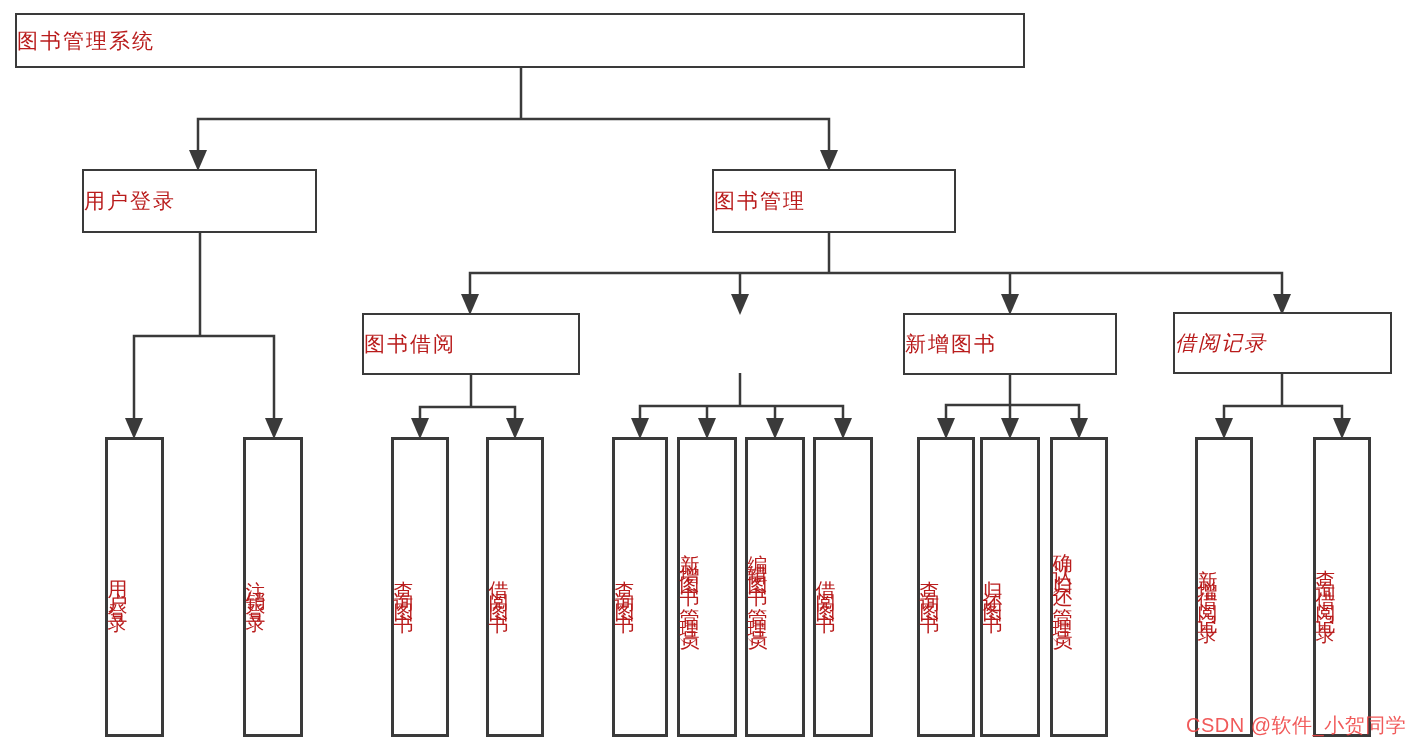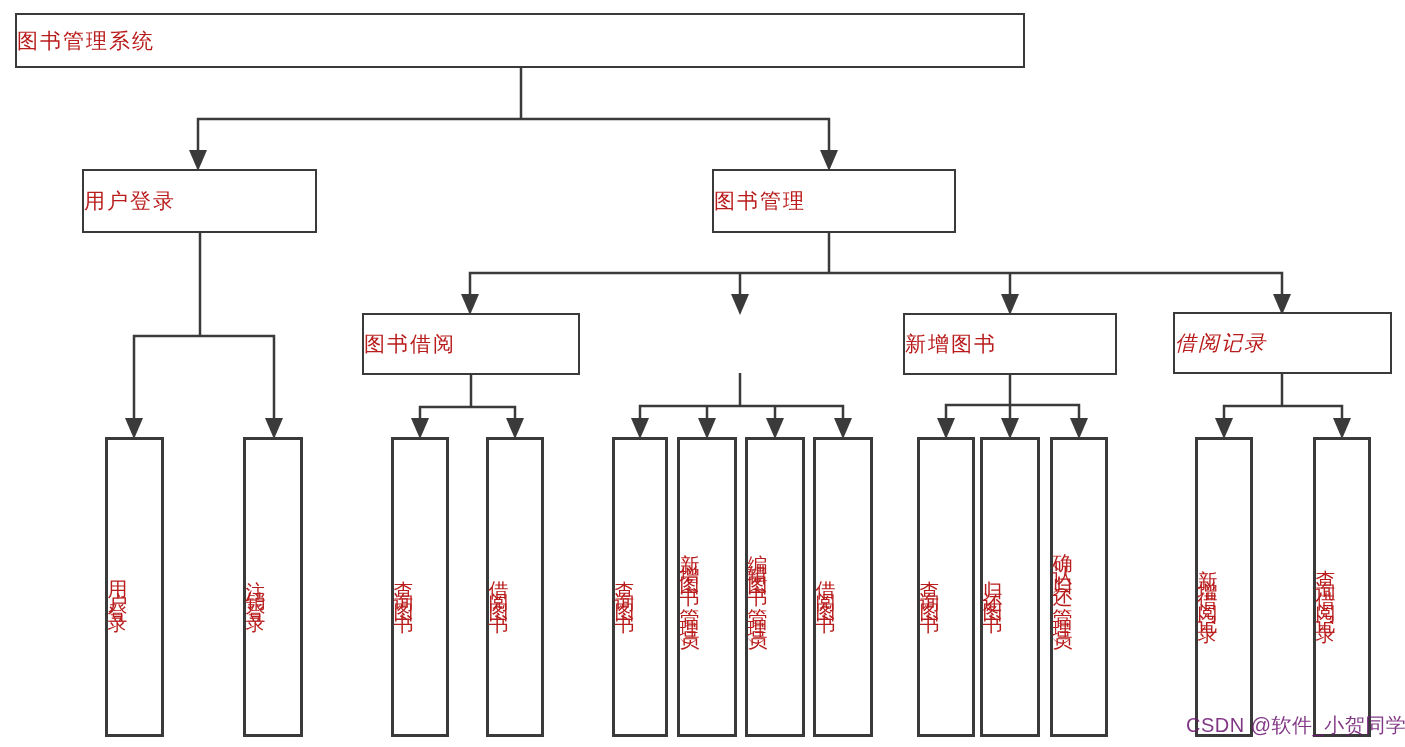--- a/index.html
+++ b/index.html
@@ -58,21 +58,21 @@
   .l8{left:813px;width:60px;}
   .l9{left:917px;width:58px;}
   .l10{left:980px;width:60px;}
   .l11{left:1050px;width:58px;}
   .l12{left:1195px;width:58px;}
   .l13{left:1313px;width:58px;}
   .watermark{
     position:absolute;left:1186px;top:712px;
     z-index:3;
     font-size:20px;
-    color:#701a75;
+    color:#ef4444;
     opacity:0.88;
     letter-spacing:0.5px;
     white-space:nowrap;
   }
 </style>
 </head>
 <body>
 
 <div class="canvas">
 

